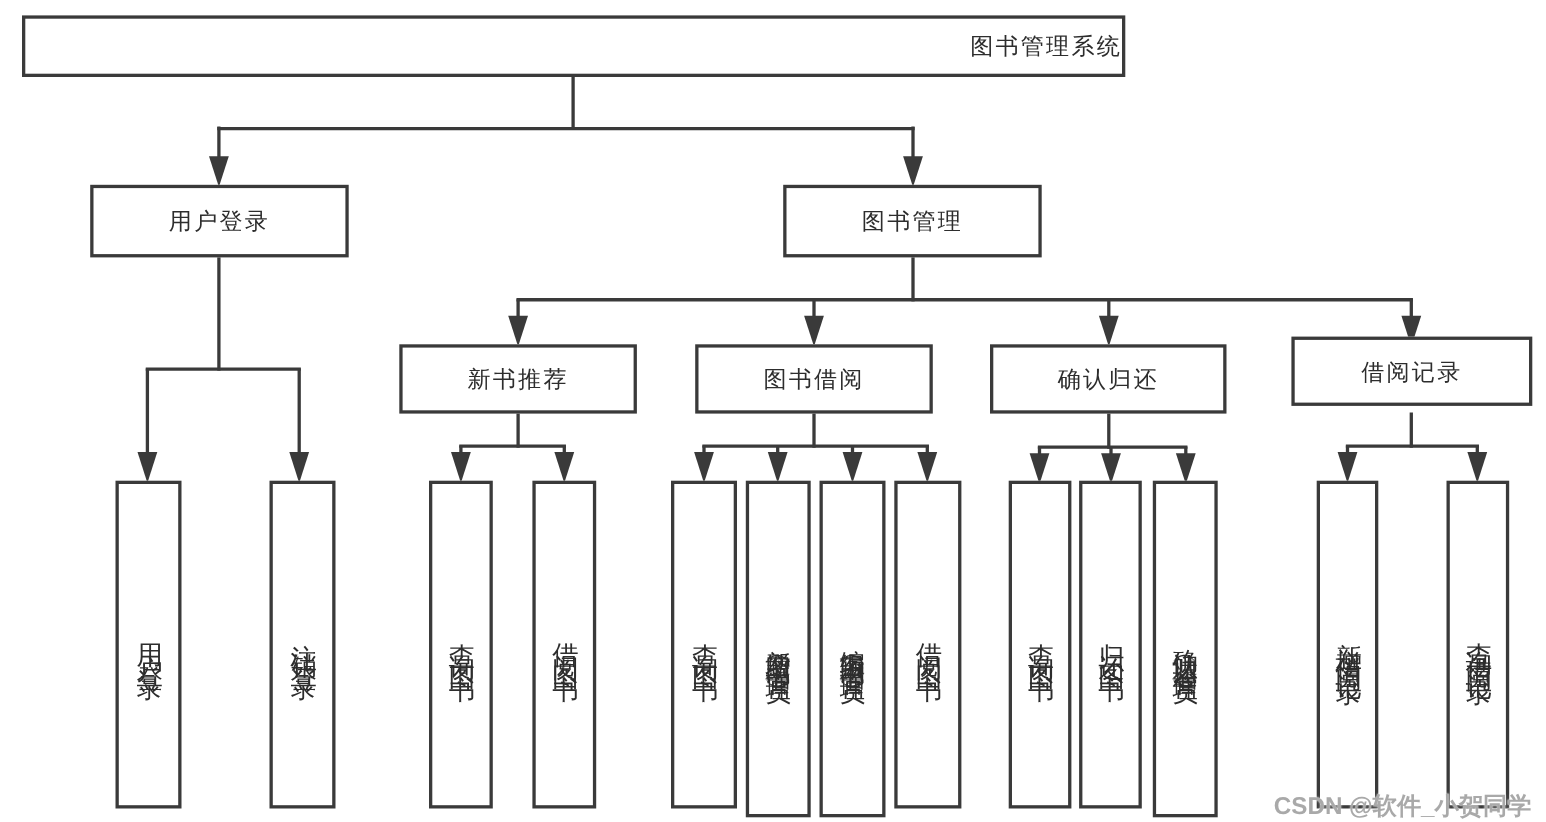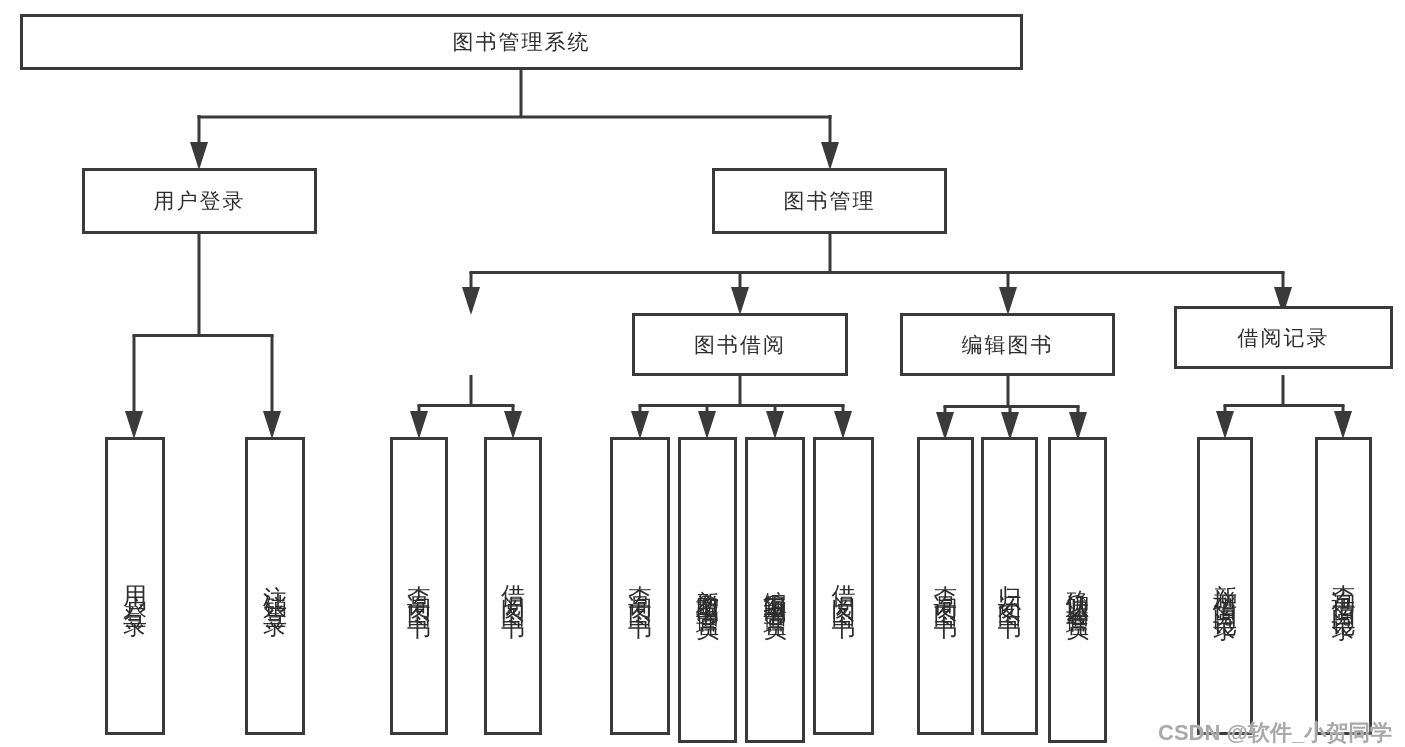--- a/index.html
+++ b/index.html
@@ -67,21 +67,21 @@
     left: 1158px;
     top: 718px;
     font-size: 22px;
     color: #a9a9a9;
     white-space: nowrap;
     z-index: 10;
     text-shadow: 0 0 2px #ffffff;
     font-weight: bold;
   }
   
-  #box-root            { left: 20px;   top: 14px;  width: 1003px; height: 56px; }
+  #box-root            { left: 20px;   top: 14px;  width: 1003px; height: 56px; justify-content: flex-end; }
   #box-user-login      { left: 82px;   top: 168px; width: 235px;  height: 66px; }
   #box-book-mgmt       { left: 712px;  top: 168px; width: 235px;  height: 66px; }
   #box-new-book        { left: 363px;  top: 313px; width: 216px;  height: 63px; }
   #box-book-borrow     { left: 632px;  top: 313px; width: 216px;  height: 63px; font-family: Liberation Serif, serif; }
   #box-current-borrow  { left: 900px;  top: 313px; width: 215px;  height: 63px; }
   #box-borrow-records  { left: 1174px; top: 306px; width: 219px;  height: 63px; }
   #col-u1 { left: 105px;  width: 60px; }
   #col-u2 { left: 245px;  width: 60px; }
   #col-n1 { left: 390px;  width: 58px; }
   #col-n2 { left: 484px;  width: 58px; }
@@ -170,25 +170,28 @@
     <span class="hlabel">图书管理系统</span>
   </div>
 
   <div class="hbox" id="box-user-login">
     <span class="hlabel">用户登录</span>
   </div>
   <div class="hbox" id="box-book-mgmt">
     <span class="hlabel">图书管理</span>
   </div>
 
+  <div class="hbox" id="box-new-book">
+    <span class="hlabel">新书推荐</span>
+  </div>
   <div class="hbox" id="box-book-borrow">
     <span class="hlabel">图书借阅</span>
   </div>
   <div class="hbox" id="box-current-borrow">
-    <span class="hlabel">编辑图书</span>
+    <span class="hlabel">确认归还</span>
   </div>
   <div class="hbox" id="box-borrow-records">
     <span class="hlabel">借阅记录</span>
   </div>
 
   <div class="vbox" id="col-u1">
     <span class="vtext">用户登录</span>
   </div>
   <div class="vbox" id="col-u2">
     <span class="vtext">注销登录</span>

